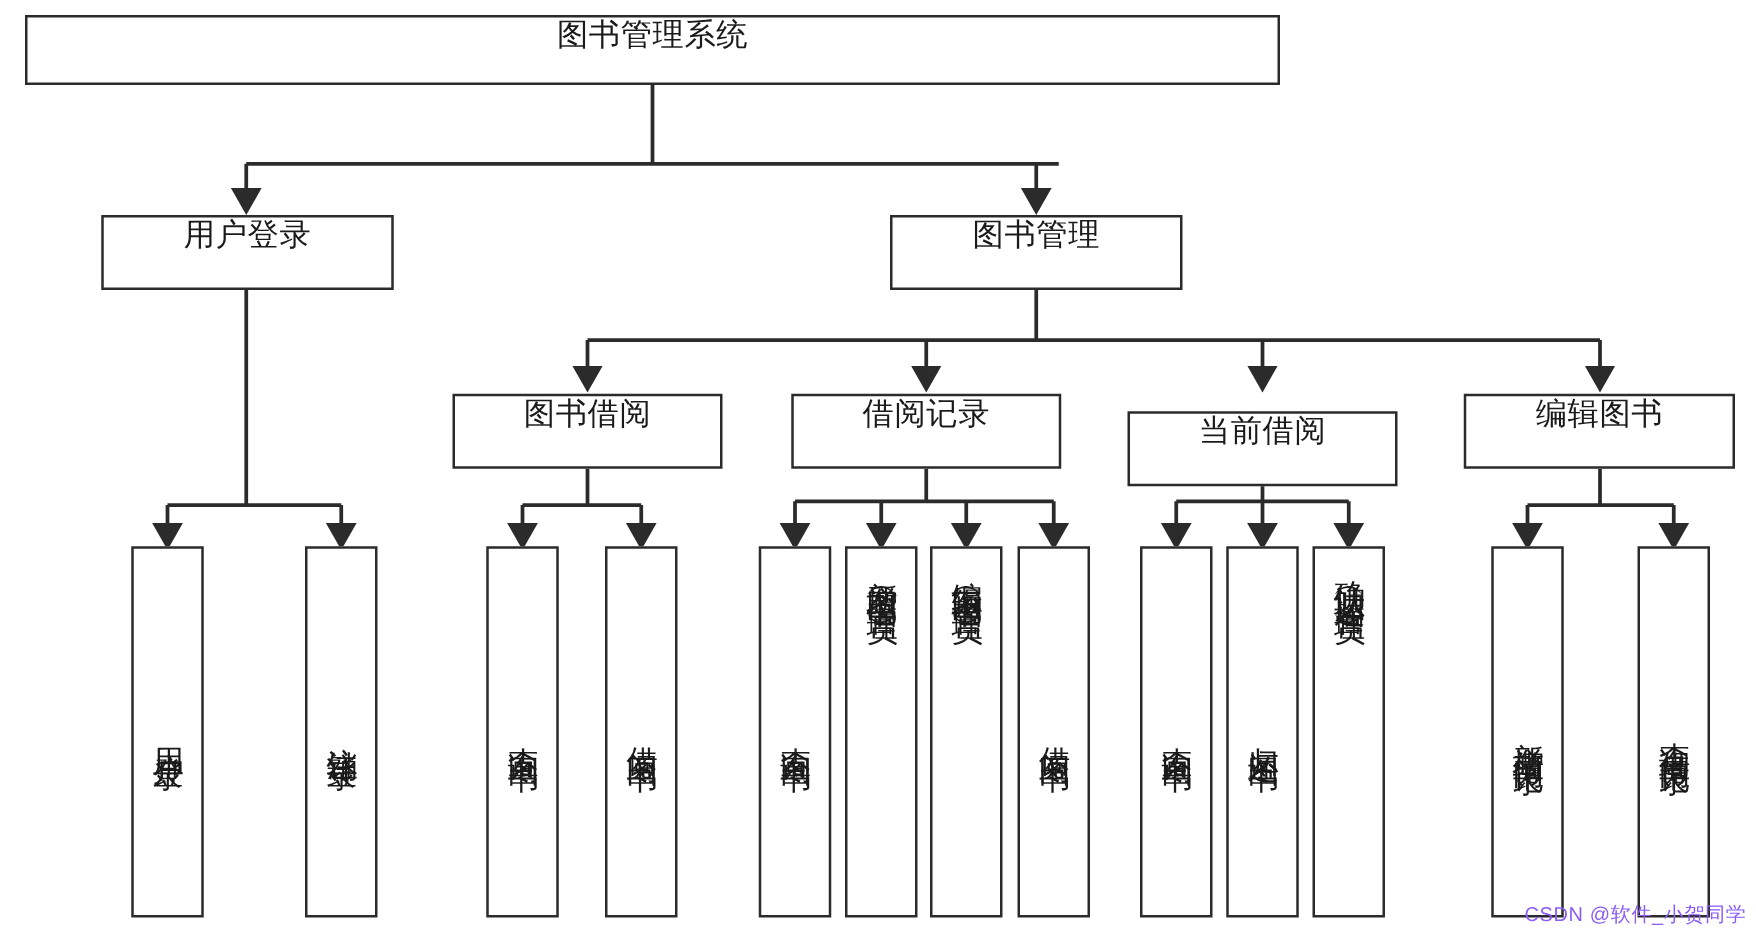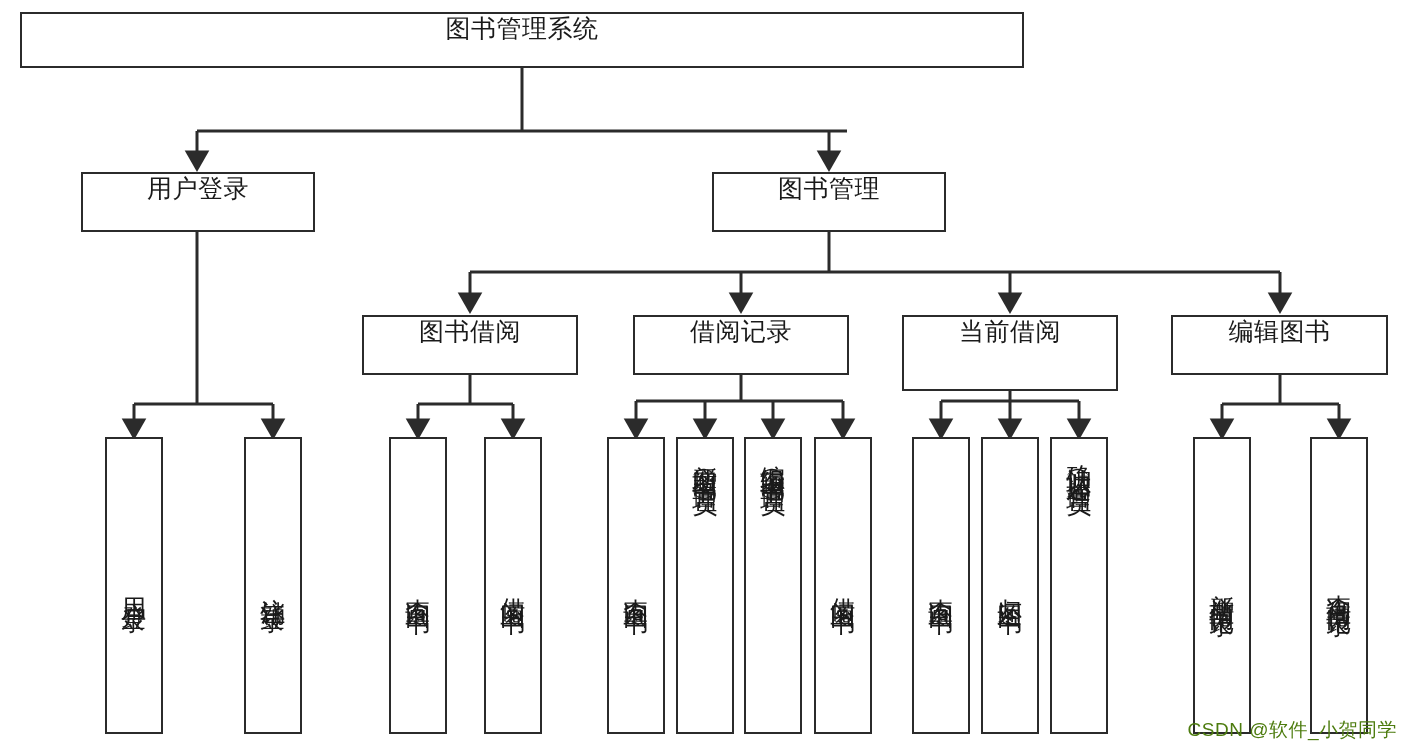--- a/index.html
+++ b/index.html
@@ -59,22 +59,22 @@
     white-space:nowrap;
   }
   .node.vert.mid{
     align-items:center;
     padding-top:0;
   }
   .watermark{
     position:absolute;
     right:8px;
     bottom:4px;
-    font-size:19px;
-    color:#4d7c0f;
+    font-size:16px;
+    color:#8b5cf6;
     z-index:5;
     white-space:nowrap;
     letter-spacing:0.5px;
   }
 </style>
 </head>
 <body>
 
 <div id="canvas">
 
@@ -141,21 +141,21 @@
   </div>
 
   <div class="node horiz" style="left:362px; top:315px; width:216px; height:60px;">
     <span class="lbl">图书借阅</span>
   </div>
 
   <div class="node horiz" style="left:633px; top:315px; width:216px; height:60px;">
     <span class="lbl">借阅记录</span>
   </div>
 
-  <div class="node horiz" style="left:902px; top:315px; width:216px; height:76px;">
+  <div class="node horiz" style="left:902px; top:329px; width:216px; height:60px;">
     <span class="lbl">当前借阅</span>
   </div>
 
   <div class="node horiz" style="left:1171px; top:315px; width:217px; height:60px;">
     <span class="lbl">编辑图书</span>
   </div>
 
   <div class="node vert mid" style="left:105px; top:437px; width:58px; height:297px;">
     <span class="lbl">用户登录</span>
   </div>

